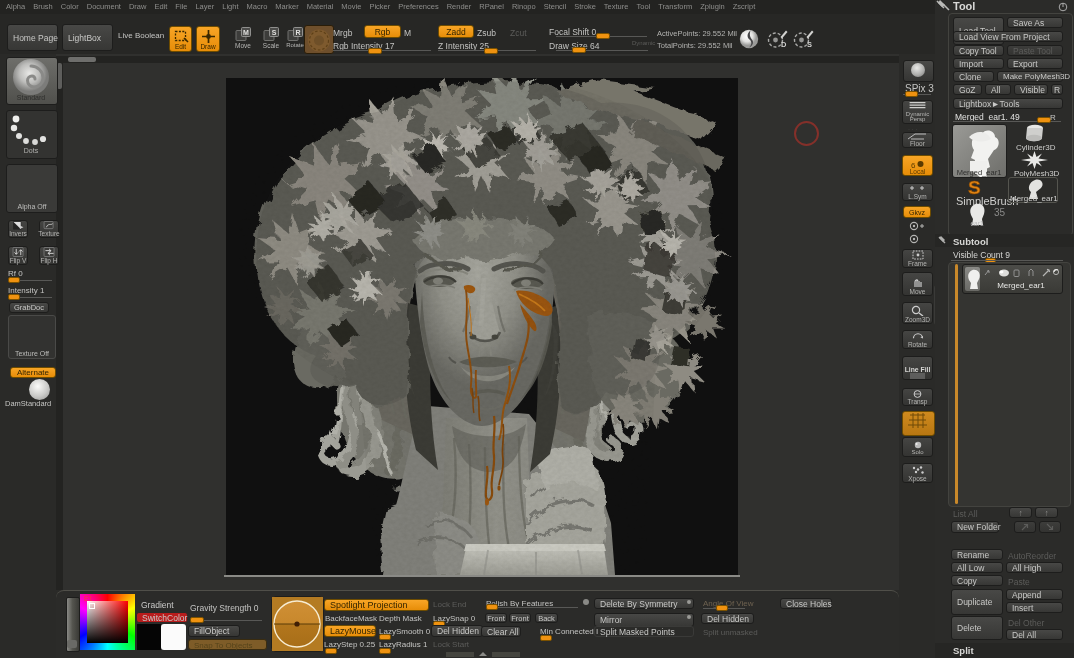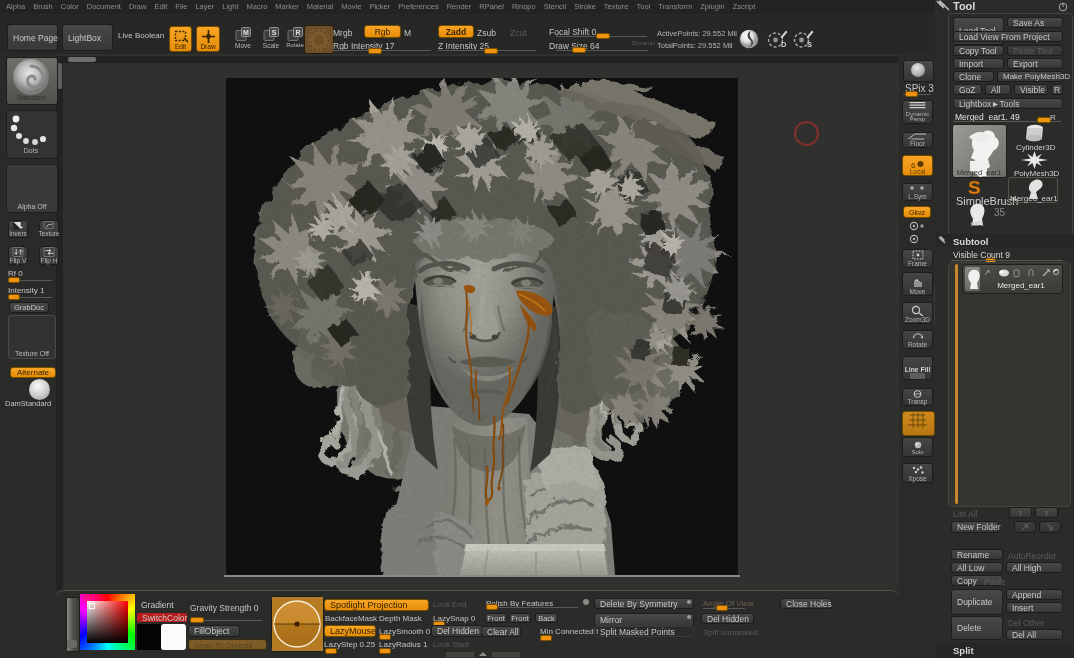--- a/index.html
+++ b/index.html
@@ -69,21 +69,21 @@
         <circle cx="14" cy="14.5" r="9.5" fill="none" stroke="#5e4018" stroke-width="1.2" stroke-dasharray="2.5 2"></circle>
         <circle cx="14" cy="14.5" r="5" fill="#6e4f28"></circle>
       </svg>
 </div>
 <div class="lbl" style="left:333px;top:28px">Mrgb</div>
 <div class="btn ob c" style="left:364px;top:25px;width:37px;height:13px;font-weight:normal">Rgb</div>
 <div class="lbl" style="left:404px;top:28px">M</div>
 <div class="lbl" style="left:333px;top:41px">Rgb Intensity 17</div>
 <div class="track" style="left:333px;top:50px;width:98px"></div>
 <div class="handle" style="left:368px;top:48px"></div>
-<div class="btn ob c" style="left:438px;top:25px;width:36px;height:13px;font-weight:bold">Zadd</div>
+<div class="btn ob c" style="left:438px;top:25px;width:36px;height:13px;font-weight:normal">Zadd</div>
 <div class="lbl" style="left:477px;top:28px">Zsub</div>
 <div class="lbl dim" style="left:510px;top:28px">Zcut</div>
 <div class="lbl" style="left:438px;top:41px">Z Intensity 25</div>
 <div class="track" style="left:438px;top:50px;width:98px"></div>
 <div class="handle" style="left:484px;top:48px"></div>
 <div class="lbl" style="left:549px;top:27px">Focal Shift 0</div>
 <div class="track" style="left:556px;top:36px;width:91px"></div>
 <div class="handle" style="left:596px;top:33px"></div>
 <div class="lbl" style="left:549px;top:41px">Draw Size 64</div>
 <div class="track" style="left:556px;top:50px;width:92px"></div>
@@ -627,21 +627,21 @@
 <div class="btn dimbg c" style="left:1039px;top:521px;width:22px;height:12px">
       <svg width="8" height="8" viewBox="0 0 8 8">
         <path d="M1 1 L6 6 M6.5 3 v3.5 h-3.5" stroke="#5c5c5a" stroke-width="1.2" fill="none"></path>
       </svg>
     </div>
 <div class="btn" style="left:951px;top:549px;width:52px;height:11px">Rename</div>
 <div class="lbl dim" style="left:1008px;top:551px">AutoReorder</div>
 <div class="btn" style="left:951px;top:562px;width:52px;height:11px">All Low</div>
 <div class="btn" style="left:1006px;top:562px;width:57px;height:11px">All High</div>
 <div class="btn" style="left:951px;top:575px;width:52px;height:11px">Copy</div>
-<div class="lbl dim" style="left:984px;top:577px">Paste</div>
+<div class="lbl dim" style="left:1008px;top:577px">Paste</div>
 <div class="btn" style="left:951px;top:589px;width:52px;height:26px">Duplicate</div>
 <div class="btn" style="left:1006px;top:589px;width:57px;height:11px">Append</div>
 <div class="btn" style="left:1006px;top:602px;width:57px;height:11px">Insert</div>
 <div class="btn" style="left:951px;top:616px;width:52px;height:24px">Delete</div>
 <div class="lbl dim" style="left:1008px;top:618px">Del Other</div>
 <div class="btn" style="left:1006px;top:629px;width:57px;height:11px">Del All</div>
 <div class="ab" style="left:935px;top:643px;width:139px;height:15px;background:#262624"></div>
 <div class="hdr" style="left:953px;top:645px;font-size:9.5px">Split</div>
 
 <div class="ab" style="left:56px;top:590px;width:843px;height:68px;background:#2b2b29;border-top:1px solid #504f49;border-radius:8px 8px 0 0;box-sizing:border-box"></div>

